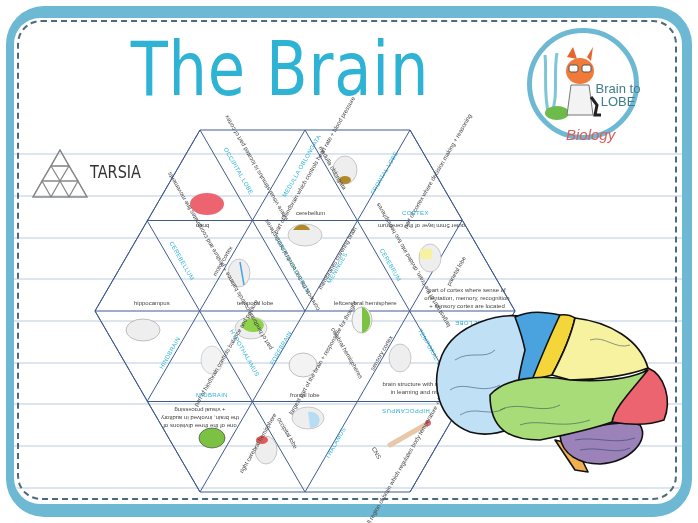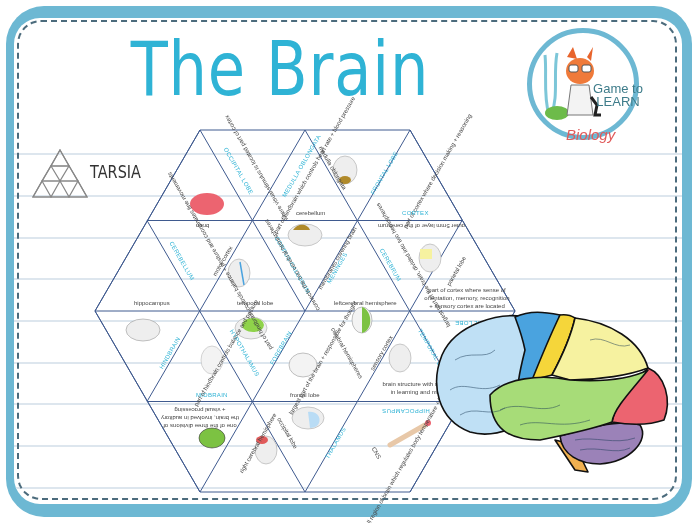--- a/index.html
+++ b/index.html
@@ -59,21 +59,21 @@
   <path d="M22,8 C18,30 24,50 16,72" stroke="#7cc6d8" stroke-width="3" fill="none"></path>
   <ellipse cx="22" cy="68" rx="12" ry="7" fill="#6dbb4a"></ellipse>
   <polygon points="32,12 38,2 42,14" fill="#e8642c"></polygon>
   <polygon points="52,12 58,2 56,16" fill="#e8642c"></polygon>
   <ellipse cx="45" cy="26" rx="14" ry="13" fill="#ef7a3a"></ellipse>
   <rect x="34" y="20" width="9" height="7" rx="2" fill="#fff" stroke="#555" stroke-width="1"></rect>
   <rect x="47" y="20" width="9" height="7" rx="2" fill="#fff" stroke="#555" stroke-width="1"></rect>
   <path d="M36,40 L54,40 L58,70 L32,70 Z" fill="#f3f3f3" stroke="#777" stroke-width="1"></path>
   <path d="M56,52 L62,60 L60,70 L66,70" stroke="#222" stroke-width="3" fill="none"></path>
 </svg>
-<div class="logo-g"><span>Game to</span><br><span>LEARN</span></div>
+<div class="logo-g"><span>Brain to</span><br><span>LOBE</span></div>
 <div class="logo-b">Biology</div>
 
 <svg class="hex" width="698" height="523" viewBox="0 0 698 523">
   <g fill="none" stroke="#3f5a8f" stroke-width="1">
 
     <polygon points="200,130 410,130 515,311 410,492 200,492 95,311"></polygon>
 
     <line x1="147" y1="220.5" x2="462" y2="220.5"></line>
     <line x1="95" y1="311" x2="515" y2="311"></line>
     <line x1="147" y1="401.5" x2="462" y2="401.5"></line>

